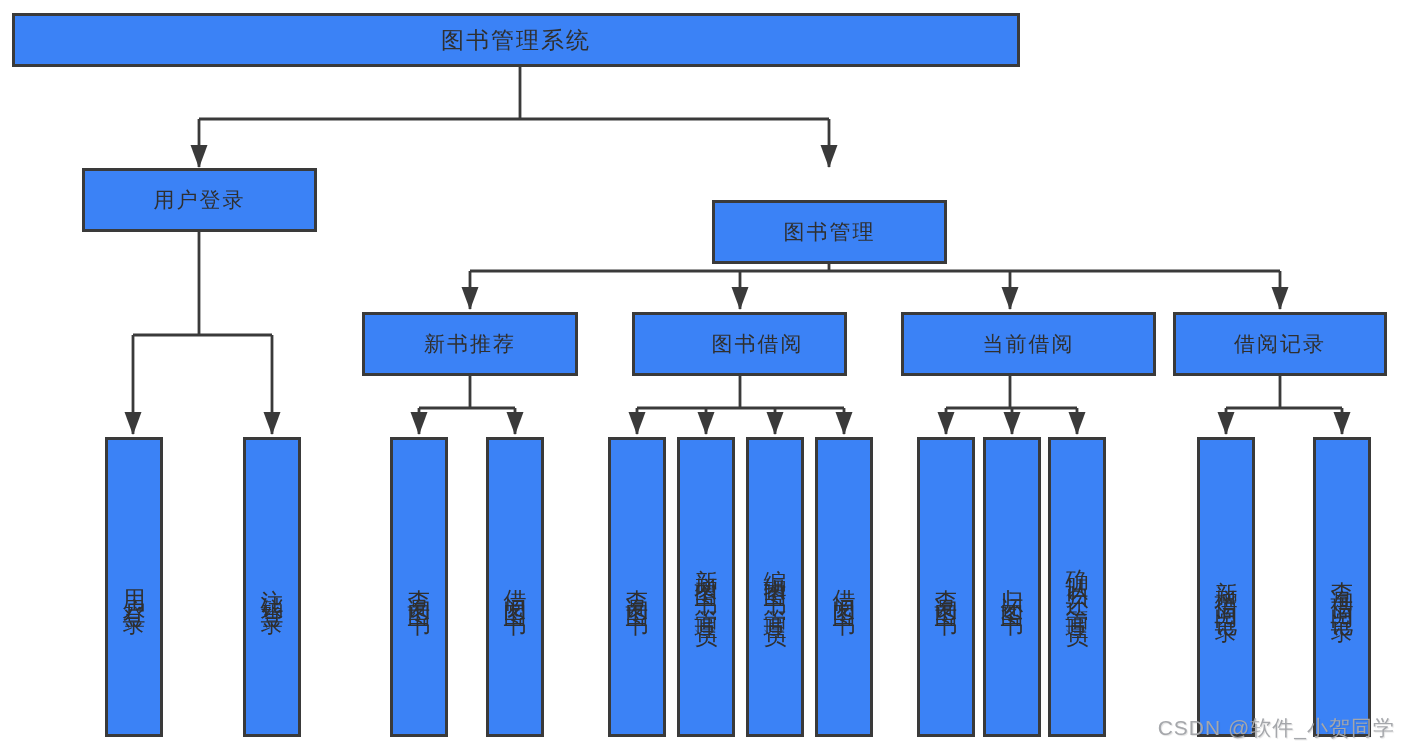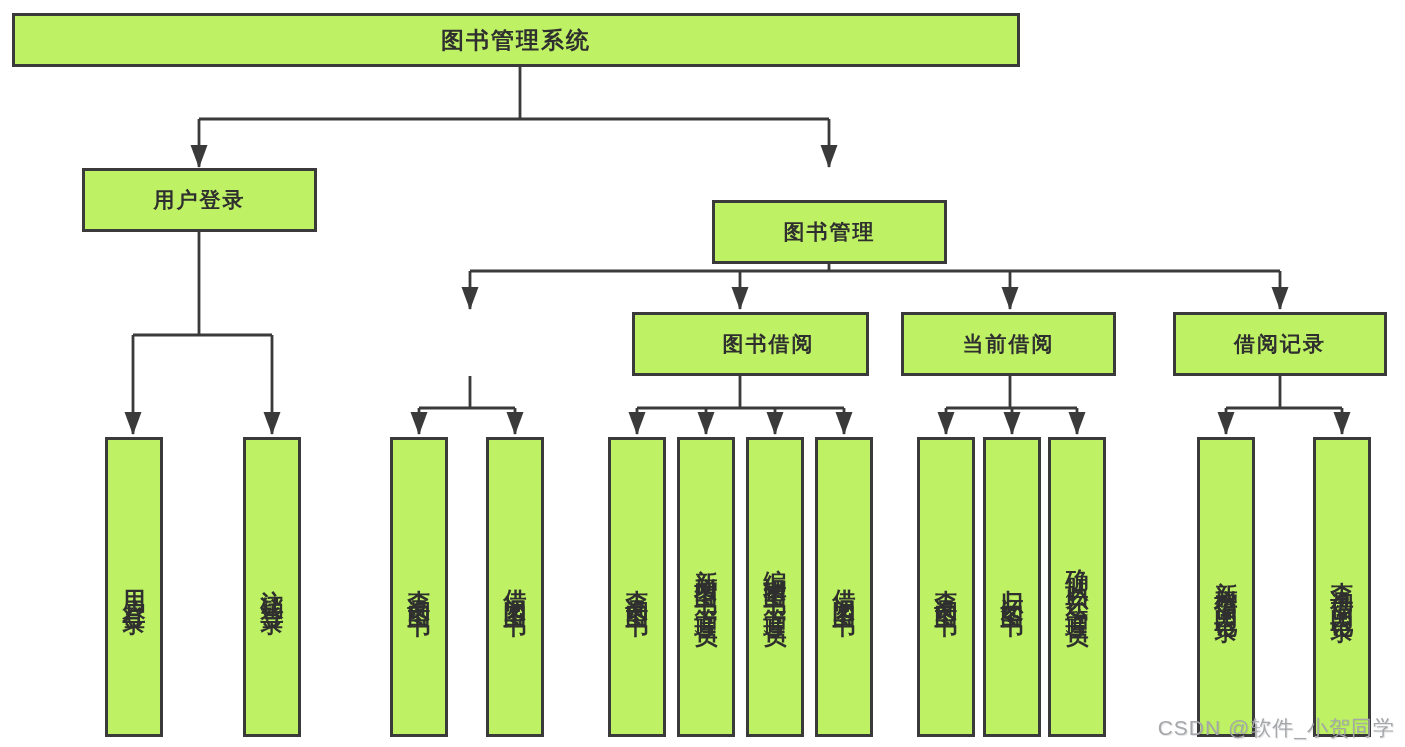--- a/index.html
+++ b/index.html
@@ -13,26 +13,25 @@
   }
   .connectors {
     position:absolute; left:0; top:0;
     width:1405px; height:747px;
     pointer-events:none;
   }
   .node {
     position:absolute;
     box-sizing:border-box;
     border:3px solid #3a3a3a;
-    background:#bef264;
+    background:#3b82f6;
     display:flex;
     align-items:center;
     justify-content:center;
     text-align:center;
-    font-weight:bold;
   }
   .node-root  { font-size:23px; letter-spacing:2px; }
   .node-h     { font-size:21px; letter-spacing:2px; }
   .node-leaf  { font-size:23px; }
   .vtext {
     writing-mode:vertical-rl;
     text-orientation:upright;
     letter-spacing:8px;
     line-height:1;
   }
@@ -98,24 +97,27 @@
     <span>图书管理系统</span>
   </div>
 
   <div class="node node-h" style="left:82px; top:168px; width:235px; height:64px;">
     <span>用户登录</span>
   </div>
   <div class="node node-h" style="left:712px; top:168px; width:235px; height:64px;margin-top:32px;">
     <span>图书管理</span>
   </div>
 
-  <div class="node node-h" style="left:632px; top:312px; width:237px; height:64px;padding-left:36px;">
+  <div class="node node-h" style="left:362px; top:312px; width:216px; height:64px;">
+    <span>新书推荐</span>
+  </div>
+  <div class="node node-h" style="left:632px; top:312px; width:215px; height:64px;padding-left:36px;">
     <span>图书借阅</span>
   </div>
-  <div class="node node-h" style="left:901px; top:312px; width:215px; height:64px;">
+  <div class="node node-h" style="left:901px; top:312px; width:255px; height:64px;">
     <span>当前借阅</span>
   </div>
   <div class="node node-h" style="left:1173px; top:312px; width:214px; height:64px;">
     <span>借阅记录</span>
   </div>
 
   <div class="node node-leaf" style="left:105px; top:437px; width:58px; height:300px;">
     <span class="vtext">用户登录</span>
   </div>
   <div class="node node-leaf" style="left:243px; top:437px; width:58px; height:300px;">

